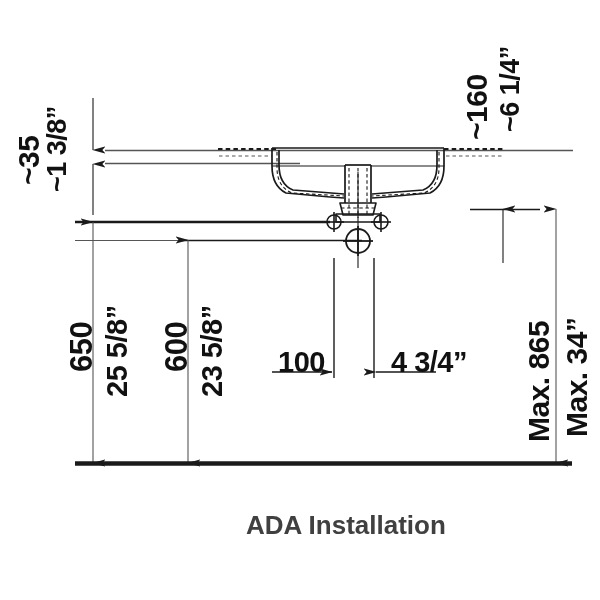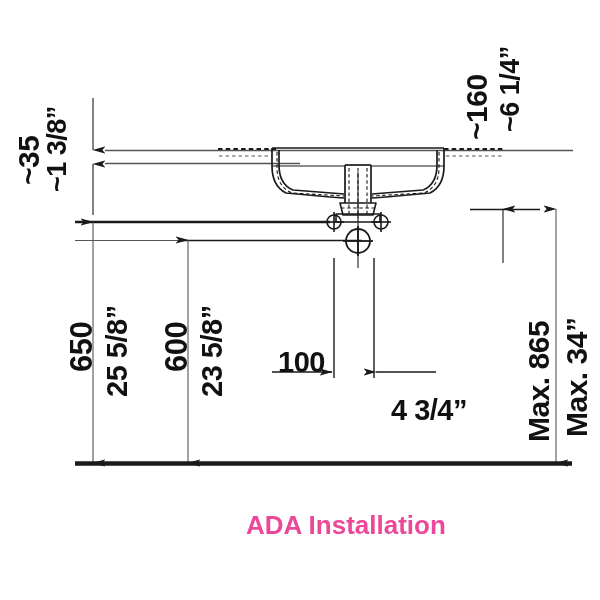--- a/index.html
+++ b/index.html
@@ -18,21 +18,21 @@
     color:#111111;
     white-space:nowrap;
     line-height:1;
     letter-spacing:-0.5px;
   }
   .rot{ transform-origin:0 0; transform:rotate(-90deg); }
   .caption{
     position:absolute;
     font-family:"Liberation Sans", sans-serif;
     font-weight:bold;
-    color:#ec4899;
+    color:#404040;
     white-space:nowrap;
     line-height:1;
   }
 </style>
 </head>
 <body>
 
 <div id="stage">
 
   <svg id="drawing" viewBox="0 0 600 600">
@@ -167,21 +167,21 @@
   <div class="lbl rot" style="left:66px; top:372px; font-size:31px;">650</div>
 
   <div class="lbl rot" style="left:103px; top:397px; font-size:29px;">25 5/8”</div>
 
   <div class="lbl rot" style="left:161px; top:372px; font-size:31px;">600</div>
 
   <div class="lbl rot" style="left:198px; top:397px; font-size:29px;">23 5/8”</div>
 
   <div class="lbl" style="left:278px; top:348px; font-size:29px;">100</div>
 
-  <div class="lbl" style="left:391px; top:348px; font-size:29px;margin-top:48px;">4 3/4”</div>
+  <div class="lbl" style="left:391px; top:348px; font-size:29px;">4 3/4”</div>
 
   <div class="lbl rot" style="left:524px; top:442px; font-size:30px;">Max. 865</div>
 
   <div class="lbl rot" style="left:562px; top:437px; font-size:30px;">Max. 34”</div>
 
   <div class="caption" style="left:246px; top:512px; font-size:26px;">ADA Installation</div>
 
 </div>
 
 </body></html>

